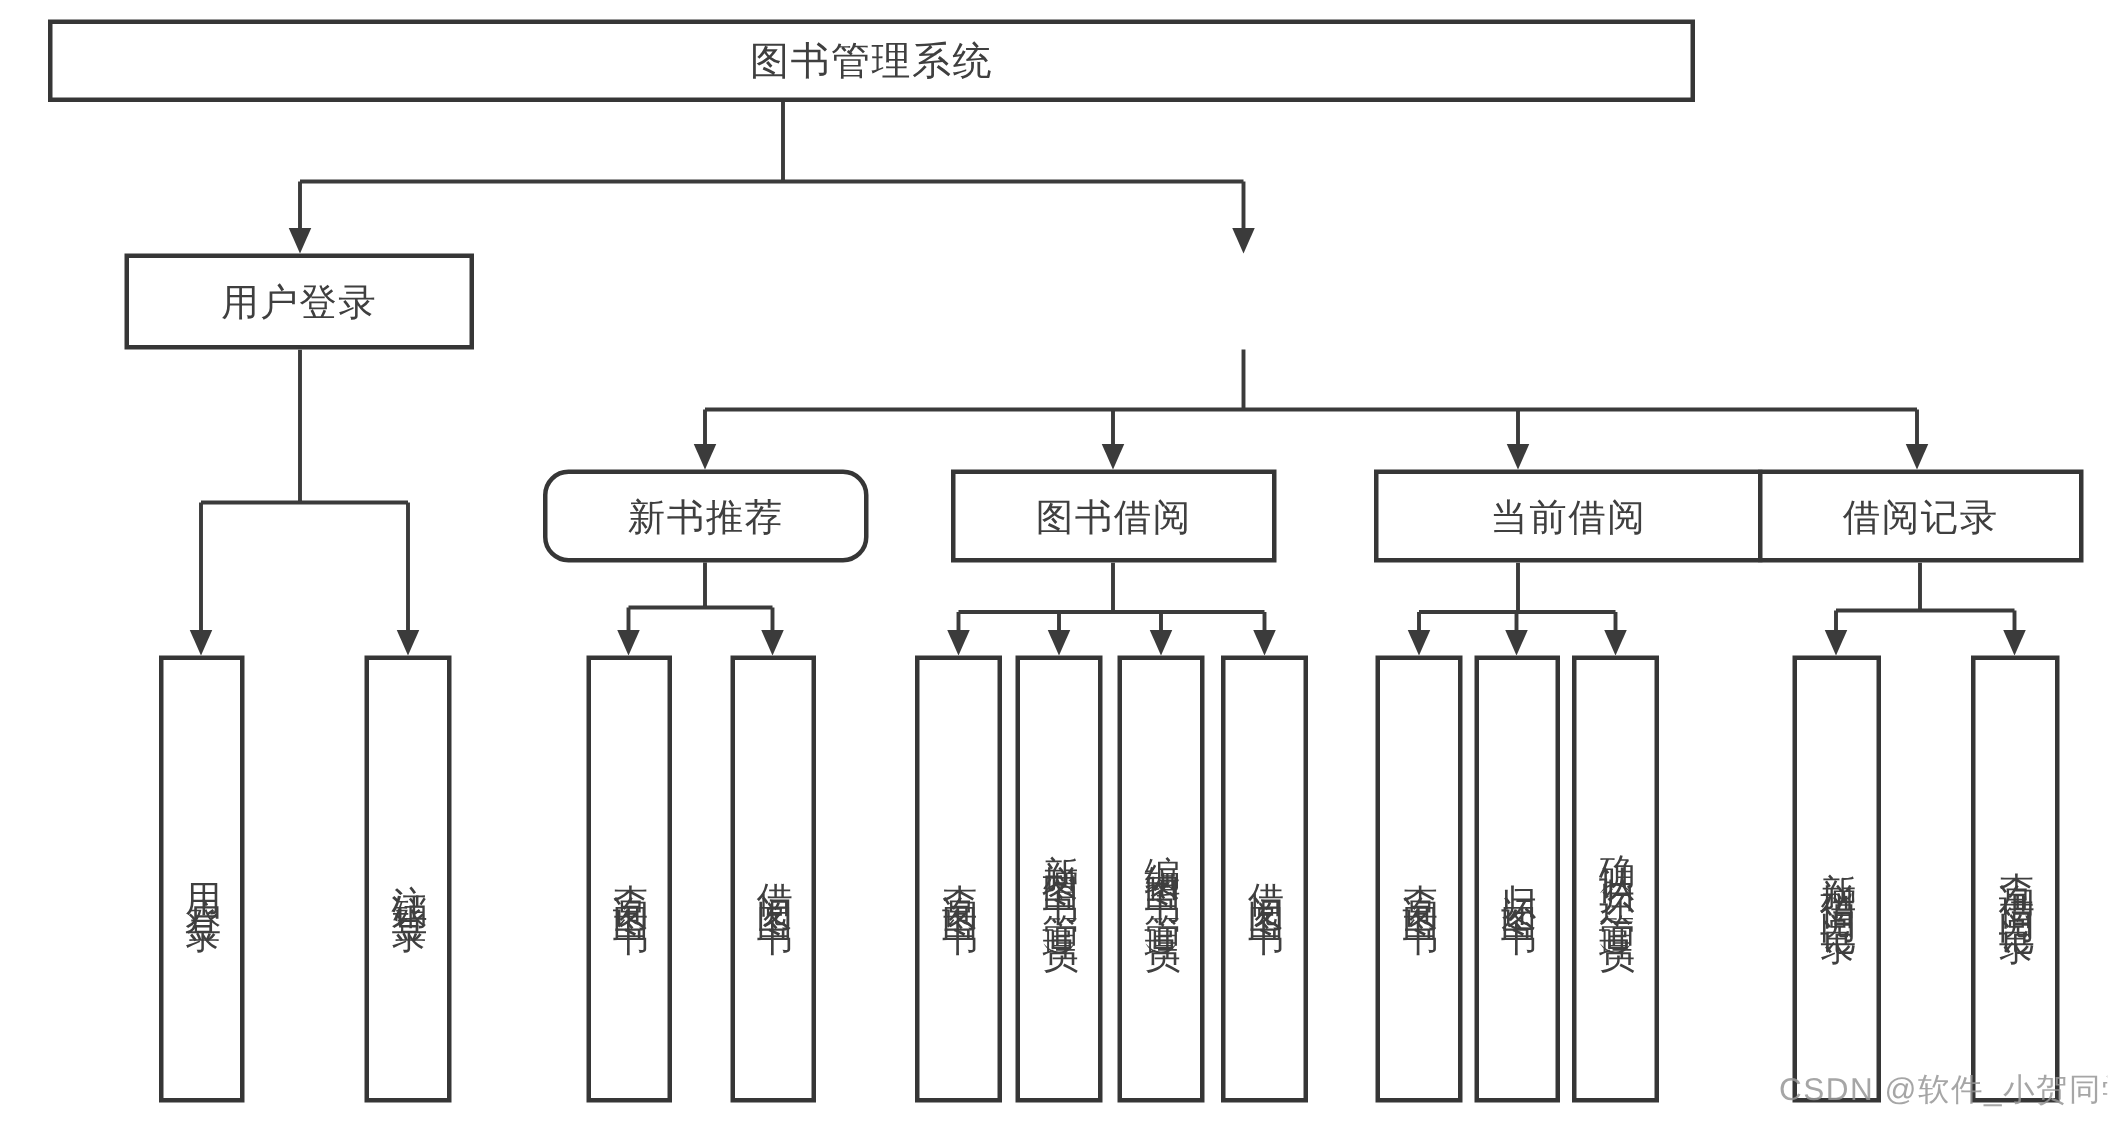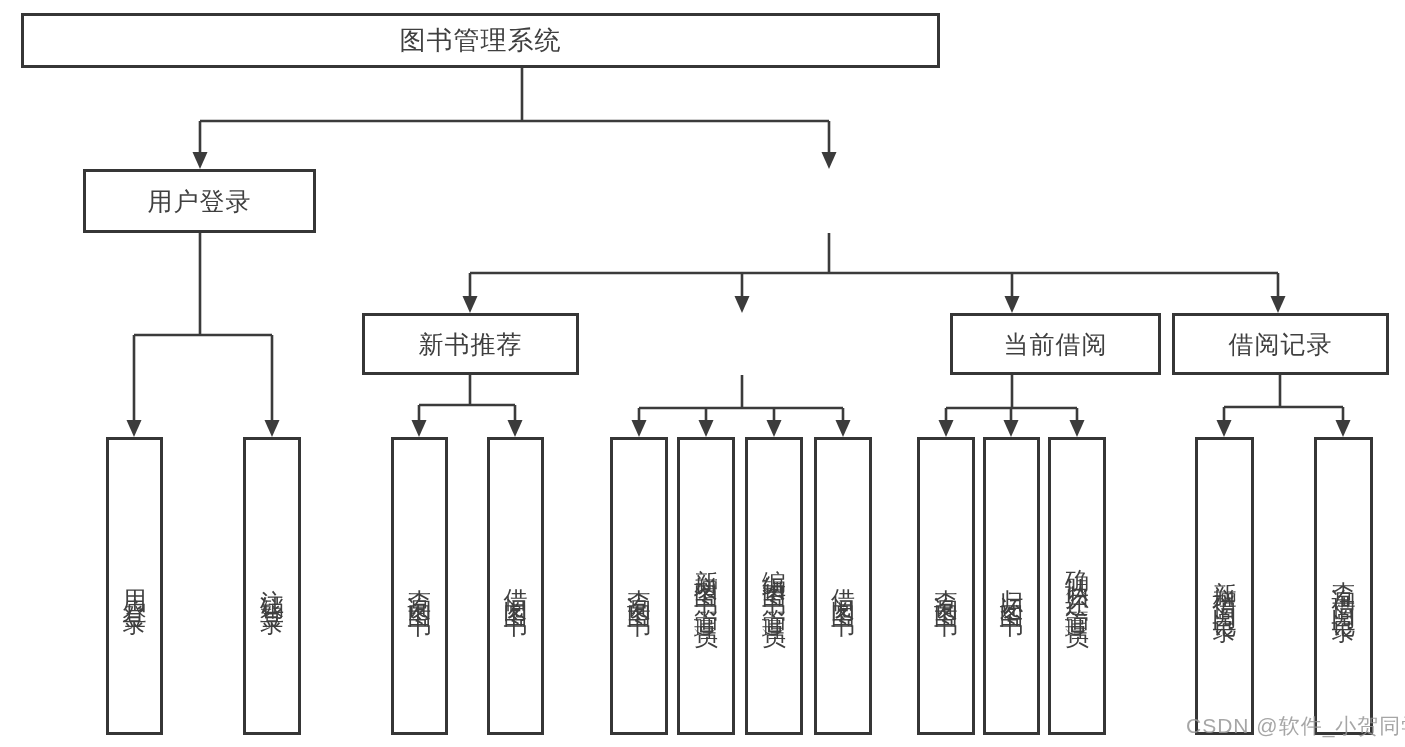--- a/index.html
+++ b/index.html
@@ -82,26 +82,27 @@
       <polygon points="766.5,420 781.5,420 774,437"></polygon>
       <polygon points="835.5,420 850.5,420 843,437"></polygon>
       <polygon points="938.5,420 953.5,420 946,437"></polygon>
       <polygon points="1003.5,420 1018.5,420 1011,437"></polygon>
       <polygon points="1069.5,420 1084.5,420 1077,437"></polygon>
       <polygon points="1216.5,420 1231.5,420 1224,437"></polygon>
       <polygon points="1335.5,420 1350.5,420 1343,437"></polygon>
     </g>
   </svg>
 
-  <div class="node h root" style="left:21px; top:13px; width:919px; height:55px;">图书管理系统</div>
+  <div class="node h root" style="left:32px; top:13px; width:1098px; height:55px;">图书管理系统</div>
 
   <div class="node h" style="left:83px; top:169px; width:233px; height:64px;">用户登录</div>
 
-  <div class="node h" style="left:362px; top:313px; width:217px; height:62px;">新书推荐</div>
-  <div class="node h" style="left:950px; top:313px; width:211px; height:62px;text-align:center;">当前借阅</div>
+  <div class="node h" style="left:362px; top:313px; width:217px; height:62px;border-radius:17px;">新书推荐</div>
+  <div class="node h" style="left:634px; top:313px; width:217px; height:62px;">图书借阅</div>
+  <div class="node h" style="left:916px; top:313px; width:259px; height:62px;text-align:center;">当前借阅</div>
   <div class="node h" style="left:1172px; top:313px; width:217px; height:62px;">借阅记录</div>
 
   <div class="node v" style="left:106px; top:437px; width:57px; height:298px;">用户登录</div>
   <div class="node v" style="left:243px; top:437px; width:58px; height:298px;">注销登录</div>
 
   <div class="node v" style="left:391px; top:437px; width:57px; height:298px;">查询图书</div>
   <div class="node v" style="left:487px; top:437px; width:57px; height:298px;">借阅图书</div>
 
   <div class="node v" style="left:610px; top:437px; width:58px; height:298px;">查询图书</div>
   <div class="node v" style="left:677px; top:437px; width:58px; height:298px;">新增图书（管理员）</div>

